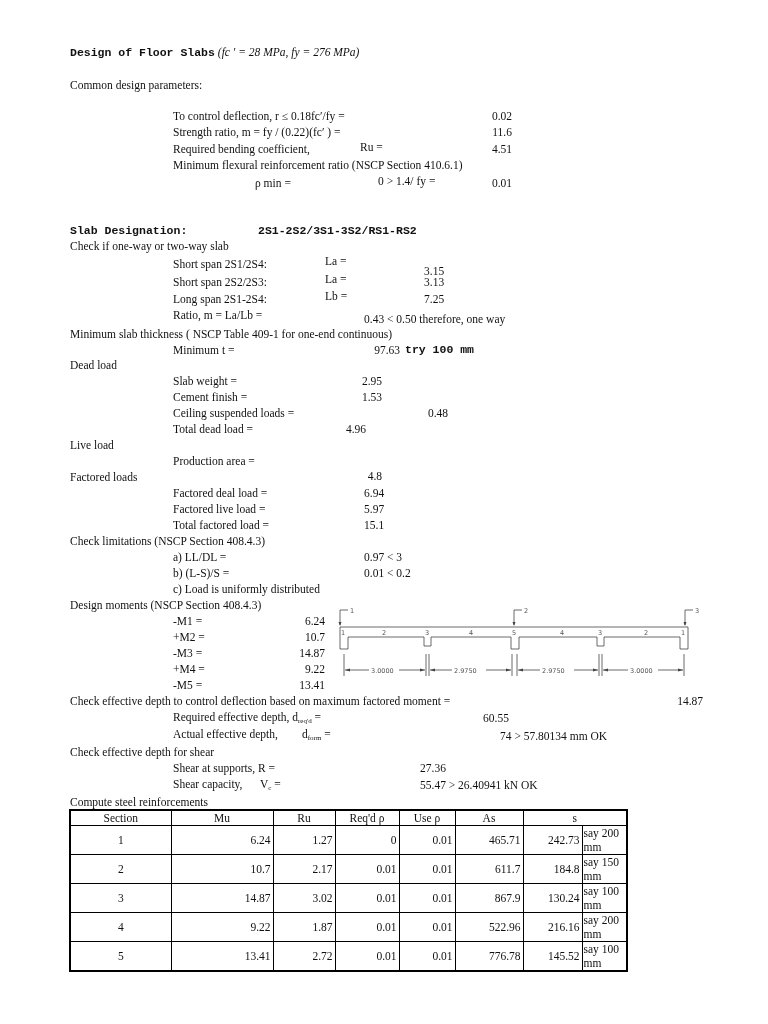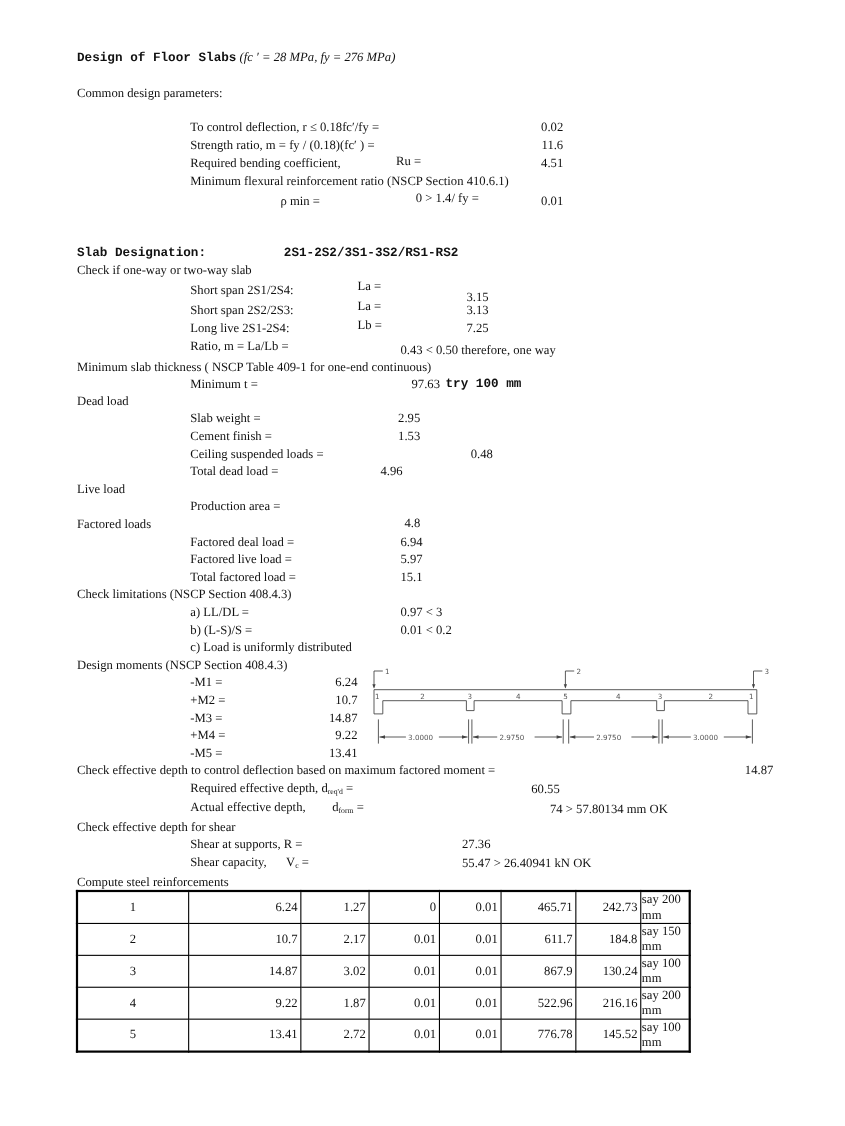--- a/index.html
+++ b/index.html
@@ -26,41 +26,41 @@
 <body>
 
 <div class="t" style="left:70px;top:45px;">
   <span class="b">Design of Floor Slabs</span>
   <span class="i">(fc ′ = 28 MPa, fy = 276 MPa)</span>
 </div>
 
 <div class="t" style="left:70px;top:78px;">Common design parameters:</div>
 <div class="t" style="left:173px;top:109px;">To control deflection, r ≤ 0.18fc′/fy =</div>
 <div class="t r" style="left:440px;width:72px;top:109px;">0.02</div>
-<div class="t" style="left:173px;top:125px;">Strength ratio, m = fy / (0.18)(fc′ ) =</div>
+<div class="t" style="left:173px;top:125px;">Strength ratio, m = fy / (0.22)(fc′ ) =</div>
 <div class="t r" style="left:440px;width:72px;top:125px;">11.6</div>
 <div class="t" style="left:173px;top:142px;">Required bending coefficient,</div>
 <div class="t" style="left:360px;top:140px;">Ru =</div>
 <div class="t r" style="left:440px;width:72px;top:142px;">4.51</div>
 <div class="t" style="left:173px;top:158px;">Minimum flexural reinforcement ratio (NSCP Section 410.6.1)</div>
 <div class="t" style="left:255px;top:176px;">ρ min =</div>
 <div class="t" style="left:378px;top:174px;">0 &gt; 1.4/ fy =</div>
 <div class="t r" style="left:440px;width:72px;top:176px;">0.01</div>
 
 <div class="t b" style="left:70px;top:224px;">Slab Designation:</div>
 <div class="t b" style="left:258px;top:224px;">2S1-2S2/3S1-3S2/RS1-RS2</div>
 <div class="t" style="left:70px;top:239px;">Check if one-way or two-way slab</div>
 
 <div class="t" style="left:173px;top:257px;">Short span 2S1/2S4:</div>
 <div class="t" style="left:325px;top:254px;">La =</div>
 <div class="t" style="left:424px;top:240px;margin-top:24px;">3.15</div>
 <div class="t" style="left:173px;top:275px;">Short span 2S2/2S3:</div>
 <div class="t" style="left:325px;top:272px;">La =</div>
 <div class="t" style="left:424px;top:275px;">3.13</div>
-<div class="t" style="left:173px;top:292px;">Long live 2S1-2S4:</div>
+<div class="t" style="left:173px;top:292px;">Long span 2S1-2S4:</div>
 <div class="t" style="left:325px;top:289px;">Lb =</div>
 <div class="t" style="left:424px;top:292px;">7.25</div>
 <div class="t" style="left:173px;top:308px;">Ratio, m = La/Lb =</div>
 <div class="t" style="left:364px;top:312px;">0.43  &lt; 0.50 therefore, one way</div>
 <div class="t" style="left:70px;top:327px;">Minimum slab thickness ( NSCP Table 409-1 for one-end continuous)</div>
 <div class="t" style="left:173px;top:343px;">Minimum t =</div>
 <div class="t r" style="left:330px;width:70px;top:343px;">97.63</div>
 <div class="t b" style="left:405px;top:343px;">try 100 mm</div>
 
 <div class="t" style="left:70px;top:358px;">Dead load</div>
@@ -192,20 +192,29 @@
     <col style="width:101px">
       <col style="width:102px">
       <col style="width:62px">
     <col style="width:64px">
       <col style="width:56px">
       <col style="width:68px">
     <col style="width:59px">
       <col style="width:45px">
   </colgroup>
   <tbody>
+      <tr>
+    <th>Section</th>
+    <th>Mu</th>
+    <th>Ru</th>
+    <th>Req'd ρ</th>
+    <th>Use ρ</th>
+    <th>As</th>
+    <th colspan="2">s</th>
+  </tr>
   <tr>
     <td class="c">1</td>
     <td>6.24</td>
     <td>1.27</td>
     <td>0</td>
     <td>0.01</td>
     <td>465.71</td>
     <td>242.73</td>
     <td class="say">say 200 mm</td>
   </tr>

